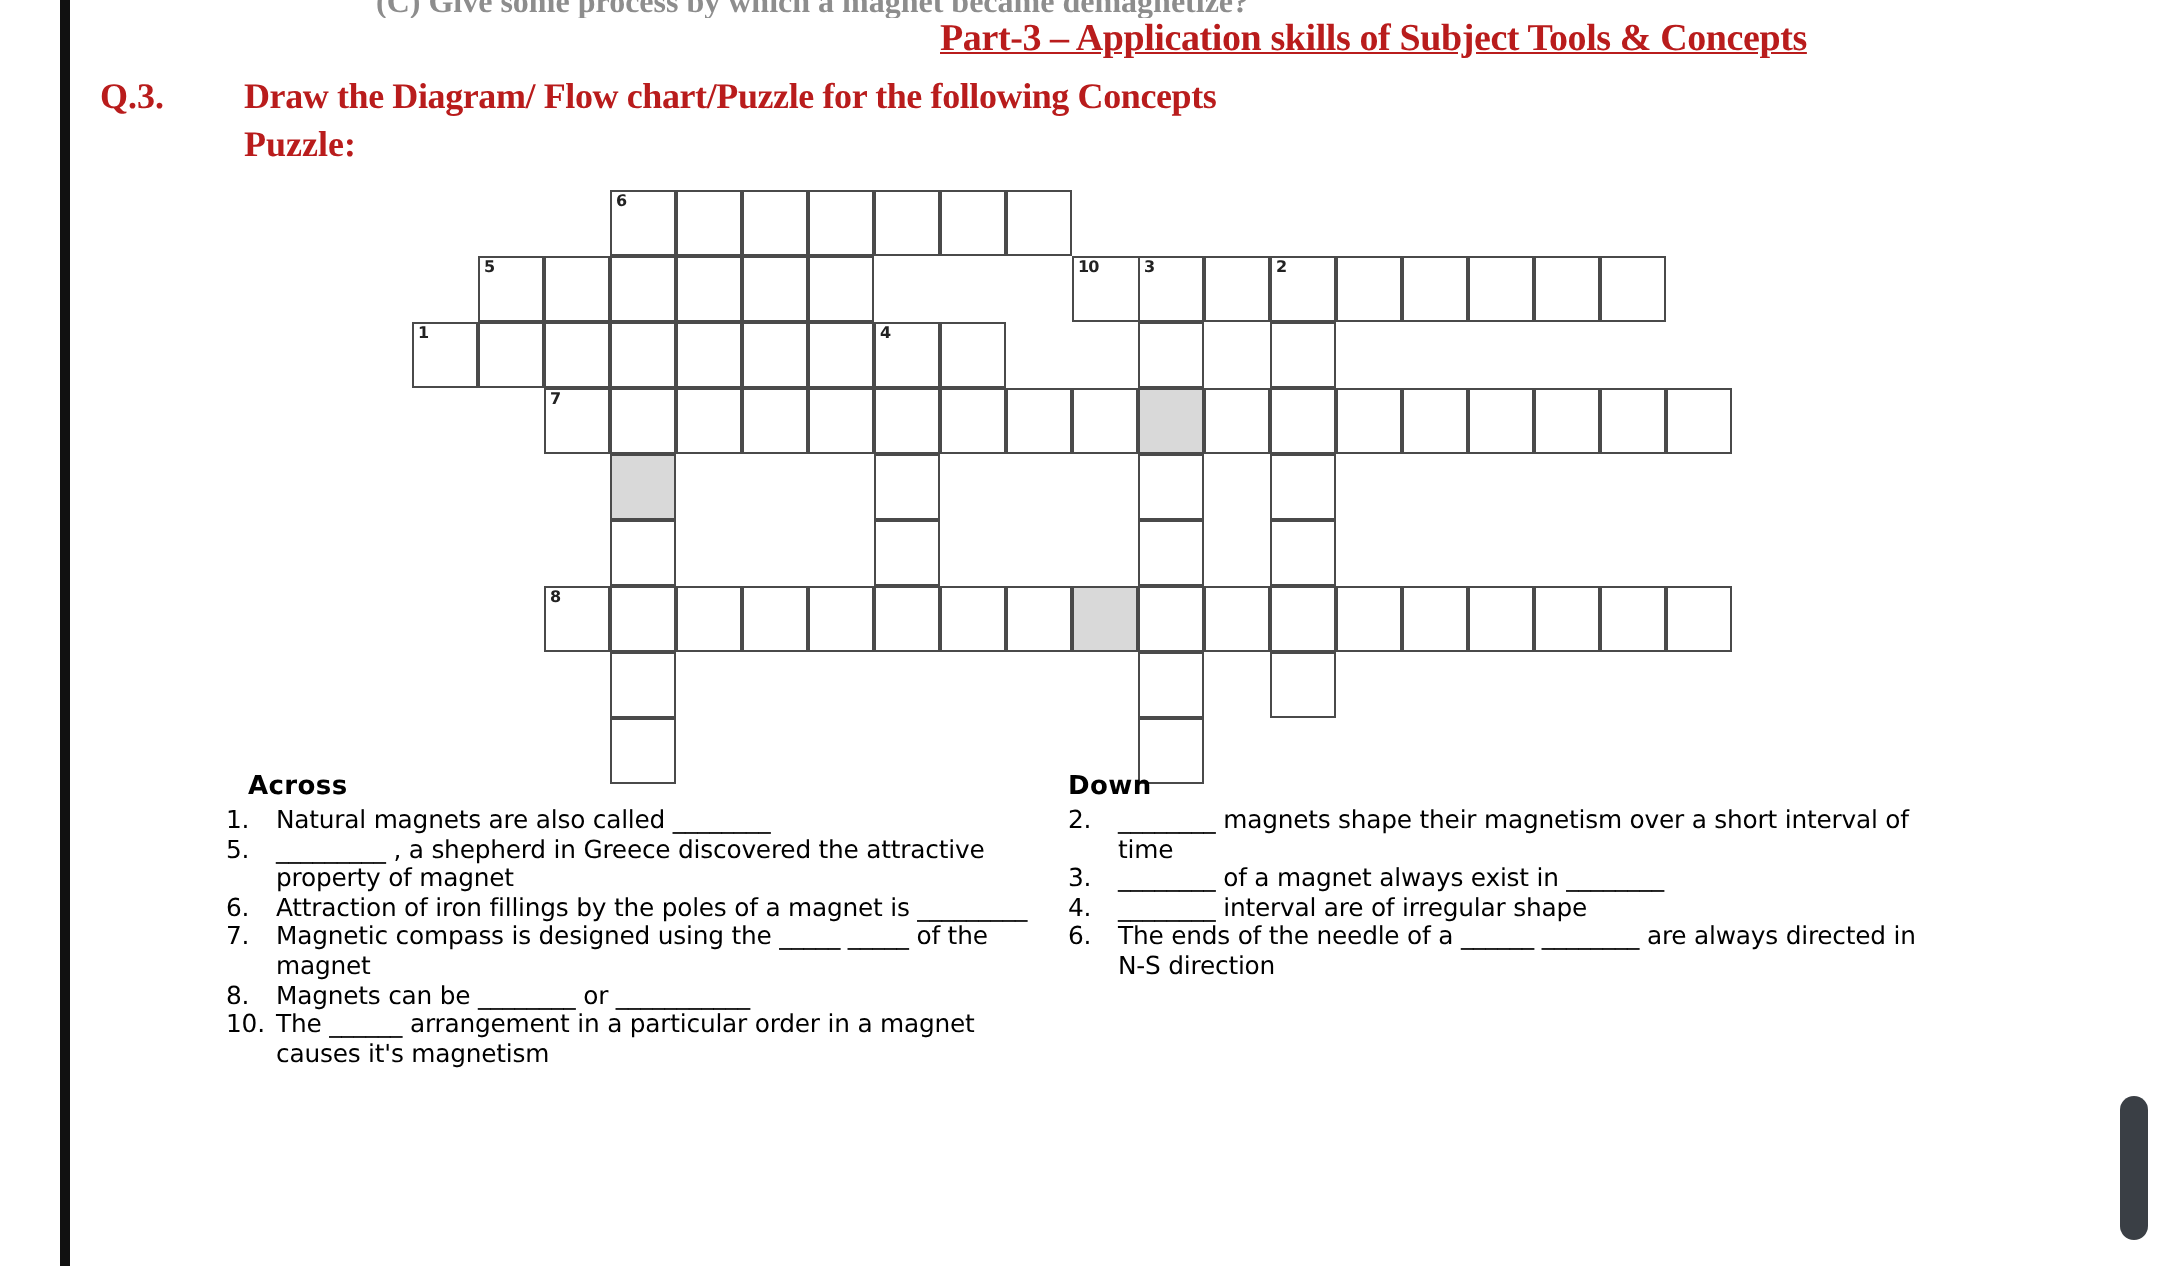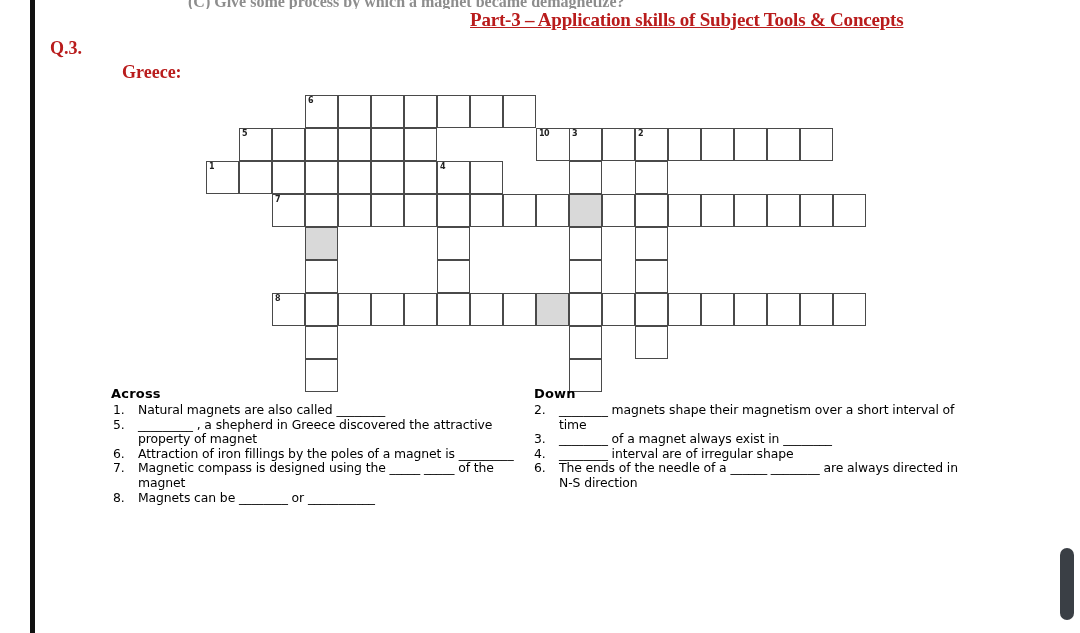--- a/index.html
+++ b/index.html
@@ -144,38 +144,39 @@
   .clue .cn {
     position: absolute;
     left: 0;
     top: 0;
     width: 22px;
     text-align: left;
   }
   .clue .ct { display: block; }
   #across-list { left: 113px; top: 403px; width: 420px; }
   #down-list   { left: 534px; top: 403px; width: 430px; }
-  #across-head { left: 111px; top: 386px; }
+  #across-head { left: 124px; top: 386px; }
   #down-head   { left: 534px; top: 386px; }
 </style>
 </head>
 <body>
 
 <div id="page">
 
   <div class="left-rule"></div>
 
   <div id="cut-line" class="serif">(C)        Give some process by which a magnet became demagnetize?</div>
 
   <div id="part-title" class="serif">Part-3 – Application skills of Subject Tools &amp; Concepts</div>
 
   <div id="q-label" class="serif">Q.3.</div>
 
-
-  <div id="q-sub" class="serif">Greece:</div>
+  <div id="q-text" class="serif">Draw the Diagram/ Flow chart/Puzzle for the following Concepts</div>
+
+  <div id="q-sub" class="serif">Puzzle:</div>
 
   <div id="grid">
       <div class="cell" style="left: 305px; top: 95px; width: 33px; height: 33px;">
         <span class="num">6</span>
       </div>
       <div class="cell" style="left: 338px; top: 95px; width: 33px; height: 33px;"></div>
       <div class="cell" style="left: 371px; top: 95px; width: 33px; height: 33px;"></div>
       <div class="cell" style="left: 404px; top: 95px; width: 33px; height: 33px;"></div>
       <div class="cell" style="left: 437px; top: 95px; width: 33px; height: 33px;"></div>
       <div class="cell" style="left: 470px; top: 95px; width: 33px; height: 33px;"></div>
@@ -288,20 +289,24 @@
         <span class="ct">Attraction of iron fillings by the poles of a magnet is _________</span>
       </div>
       <div class="clue">
         <span class="cn">7.</span>
         <span class="ct">Magnetic compass is designed using the _____ _____ of the magnet</span>
       </div>
       <div class="clue">
         <span class="cn">8.</span>
         <span class="ct">Magnets can be ________ or ___________</span>
       </div>
+      <div class="clue">
+        <span class="cn">10.</span>
+        <span class="ct">The ______ arrangement in a particular order in a magnet causes it's magnetism</span>
+      </div>
     </div>
 
   <div class="clue-head" id="down-head">Down</div>
   <div class="clue-list" id="down-list">
       <div class="clue">
         <span class="cn">2.</span>
         <span class="ct">________ magnets shape their magnetism over a short interval of time</span>
       </div>
       <div class="clue">
         <span class="cn">3.</span>

